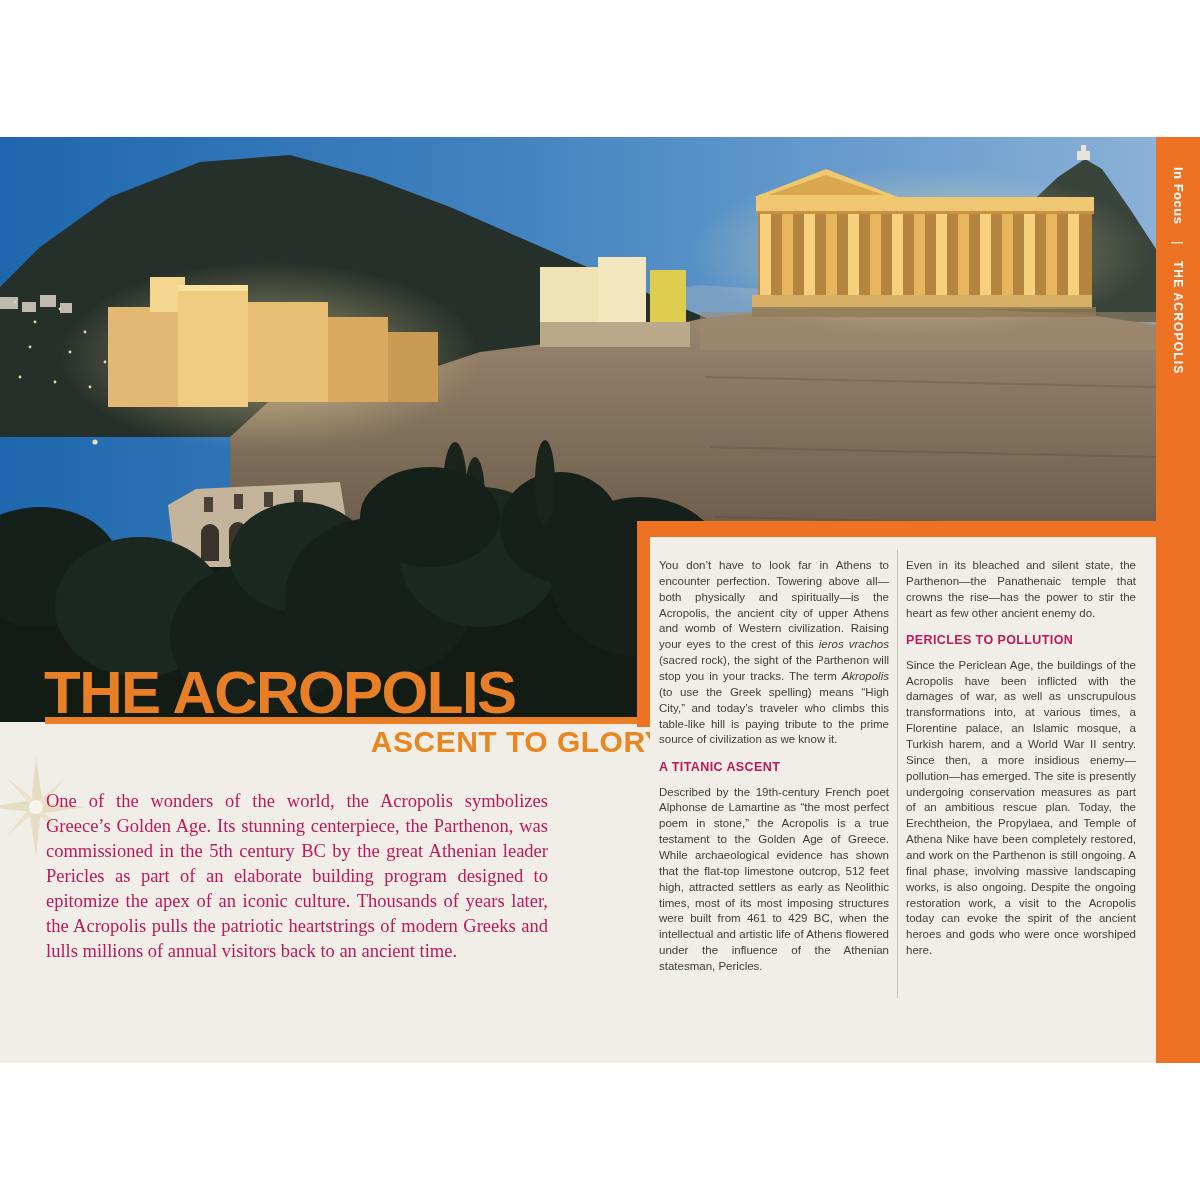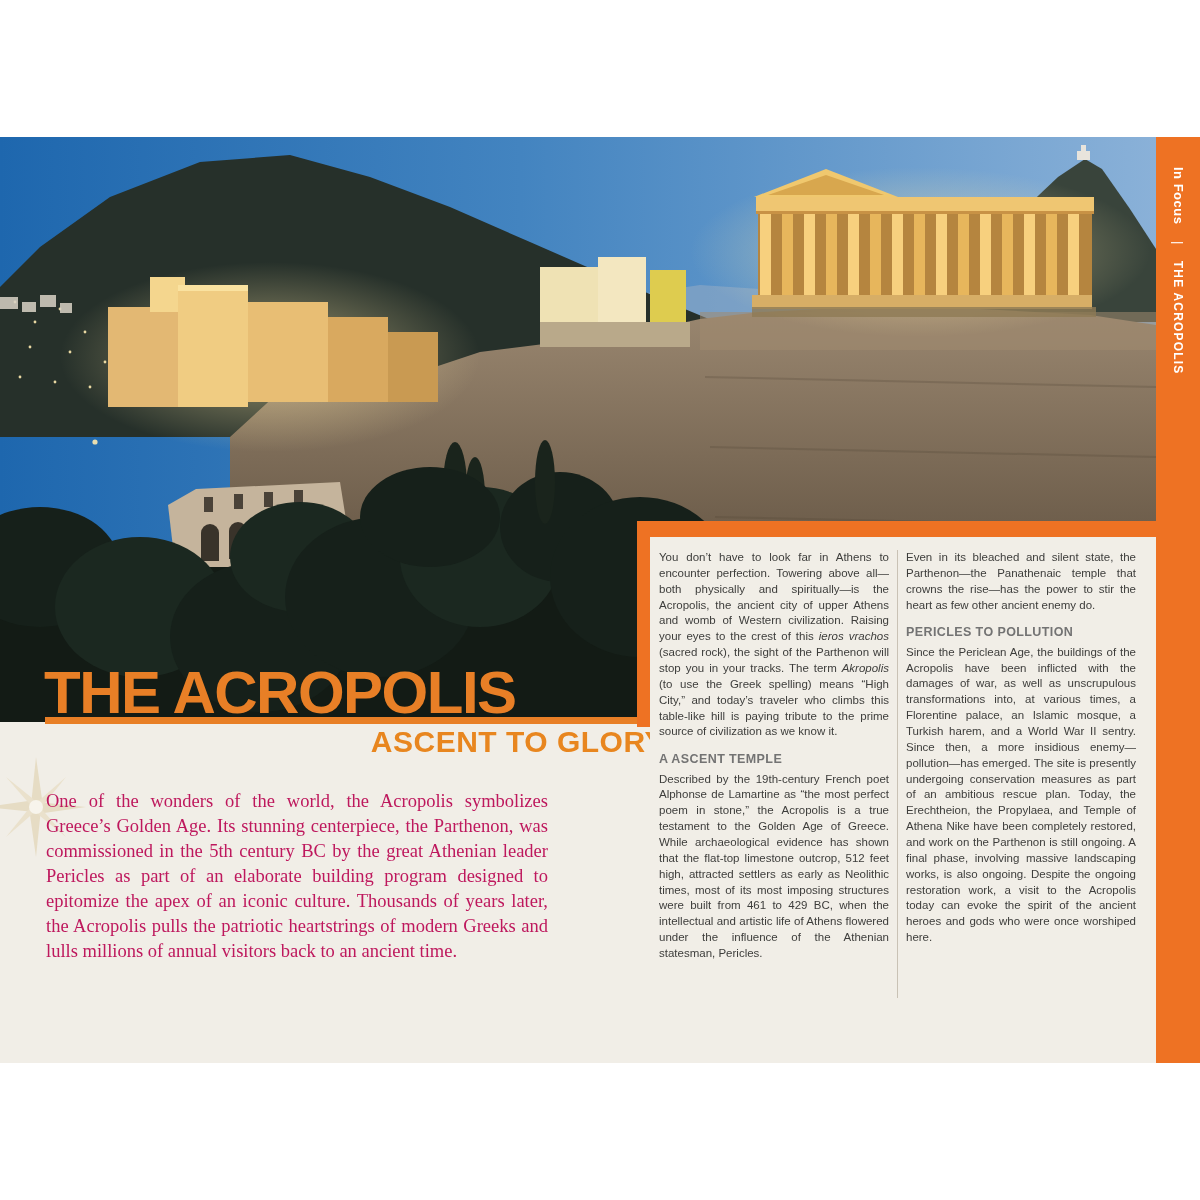--- a/index.html
+++ b/index.html
@@ -46,23 +46,23 @@
   .panel-top{position:absolute;left:637px;top:384px;width:519px;height:16px;background:#EE7223;}
   .panel-left{position:absolute;left:637px;top:400px;width:13px;height:190px;background:#EE7223;}
   .panel-inner{position:absolute;left:650px;top:400px;width:506px;height:526px;background:#F1EEE7;}
   .col{
     position:absolute;top:13px;width:230px;
     font-size:11.5px;line-height:1.38;color:#3D3D3B;text-align:justify;
   }
   .col1{left:9px;}
   .col2{left:256px;}
   .col-divider{position:absolute;left:247px;top:13px;width:1px;height:448px;background:#C9C2B5;}
-  .col p{margin:0 0 2px 0;}
+  .col p{margin:8px 0 2px 0;}
   .col .sec-heading{
-    color:#737373;font-weight:bold;font-size:12.5px;letter-spacing:0.4px;
+    color:#be185d;font-weight:bold;font-size:12.5px;letter-spacing:0.4px;
     margin:11px 0 3px 0;text-align:left;
   }
   .ital{font-style:italic;}
 </style>
 </head>
 <body>
 
 <div class="page">
 
   <div class="photo">
@@ -245,21 +245,21 @@
     <circle cx="0" cy="0" r="7" fill="#F7F4EC"></circle>
   </svg>
 
   <div class="intro">One of the wonders of the world, the Acropolis symbolizes Greece’s Golden Age. Its stunning centerpiece, the Parthenon, was commissioned in the 5th century BC by the great Athenian leader Pericles as part of an elaborate building program designed to epitomize the apex of an iconic culture. Thousands of years later, the Acropolis pulls the patriotic heartstrings of modern Greeks and lulls millions of annual visitors back to an ancient time.</div>
 
   <div class="panel-top"></div>
   <div class="panel-left"></div>
   <div class="panel-inner">
     <div class="col col1">
       <p><span>You don’t have to look far in Athens to encounter perfection. Towering above all—both physically and spiritually—is the Acropolis, the ancient city of upper Athens and womb of Western civilization. Raising your eyes to the crest of this </span><span class="ital">ieros vrachos</span><span> (sacred rock), the sight of the Parthenon will stop you in your tracks. The term </span><span class="ital">Akropolis</span><span> (to use the Greek spelling) means “High City,” and today’s traveler who climbs this table-like hill is paying tribute to the prime source of civilization as we know it.</span></p>
-      <div class="sec-heading">A ASCENT TEMPLE</div>
+      <div class="sec-heading">A TITANIC ASCENT</div>
       <p>Described by the 19th-century French poet Alphonse de Lamartine as “the most perfect poem in stone,” the Acropolis is a true testament to the Golden Age of Greece. While archaeological evidence has shown that the flat-top limestone outcrop, 512 feet high, attracted settlers as early as Neolithic times, most of its most imposing structures were built from 461 to 429 BC, when the intellectual and artistic life of Athens flowered under the influence of the Athenian statesman, Pericles.</p>
     </div>
     <div class="col-divider"></div>
     <div class="col col2">
       <p>Even in its bleached and silent state, the Parthenon—the Panathenaic temple that crowns the rise—has the power to stir the heart as few other ancient enemy do.</p>
       <div class="sec-heading">PERICLES TO POLLUTION</div>
       <p>Since the Periclean Age, the buildings of the Acropolis have been inflicted with the damages of war, as well as unscrupulous transformations into, at various times, a Florentine palace, an Islamic mosque, a Turkish harem, and a World War II sentry. Since then, a more insidious enemy—pollution—has emerged. The site is presently undergoing conservation measures as part of an ambitious rescue plan. Today, the Erechtheion, the Propylaea, and Temple of Athena Nike have been completely restored, and work on the Parthenon is still ongoing. A final phase, involving massive landscaping works, is also ongoing. Despite the ongoing restoration work, a visit to the Acropolis today can evoke the spirit of the ancient heroes and gods who were once worshiped here.</p>
     </div>
   </div>
 

